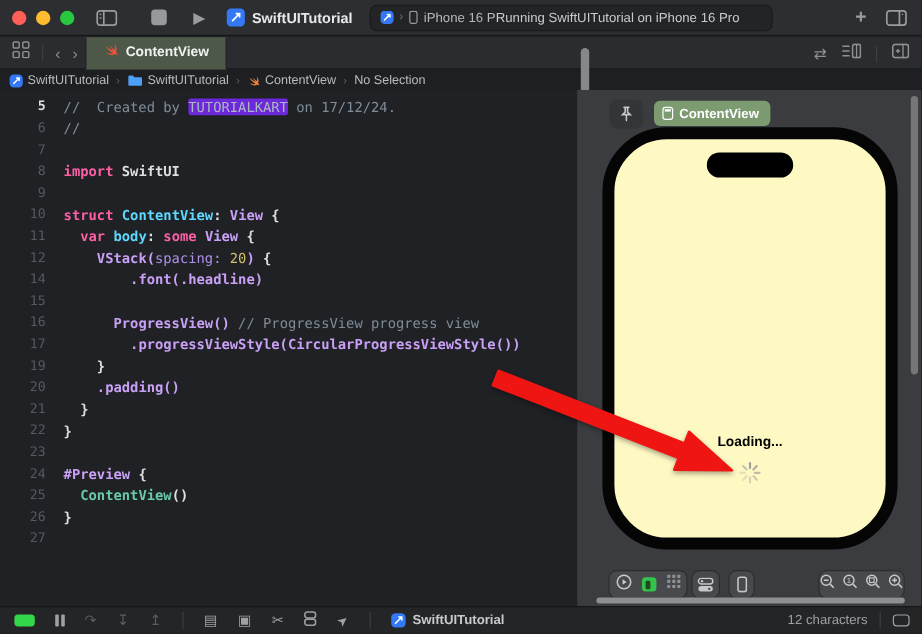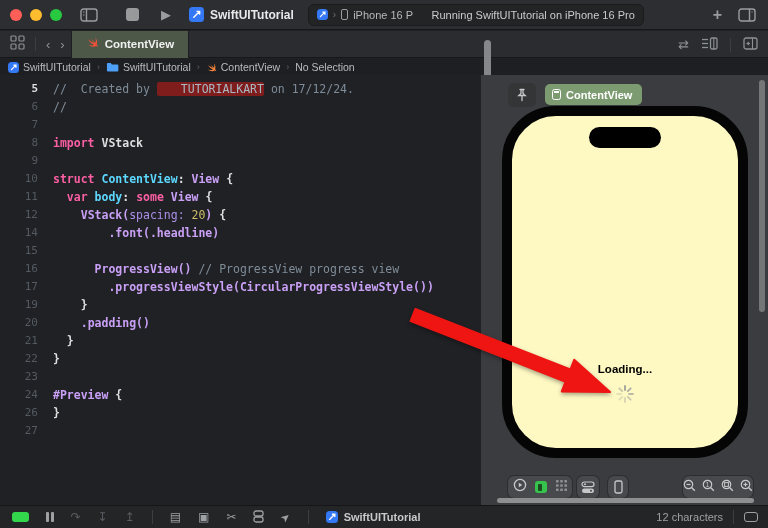--- a/index.html
+++ b/index.html
@@ -22,21 +22,21 @@
   .appicon.lg { width:15px; height:15px; }
   .appicon.sm { width:12px; height:12px; }
   .appicon.xs { width:11px; height:11px; }
   .appicon svg { display:block; }
   .proj-title { color:#e8e9ea; font-size:12px; font-weight:bold; }
   .status-pill { margin-left:14px; height:22px; width:336px; background:#222426; border:1px solid #1a1b1d;
     border-radius:6px; display:flex; align-items:center; padding:0 8px; }
   .pill-left { display:flex; align-items:center; gap:5px; color:#b7b9bb; font-size:11px; white-space:nowrap; overflow:hidden; }
   .pill-chev { color:#6c6f72; font-size:10px; }
   .phone-glyph { width:7px; height:11px; border:1.2px solid #9a9da0; border-radius:2px; }
-  .pill-status { flex:1; text-align:right; color:#c9cbcd; font-size:11px; white-space:nowrap; }
+  .pill-status { flex:1; text-align:left; color:#c9cbcd; font-size:11px; white-space:nowrap; }
   .tb-right { position:absolute; right:12px; top:0; height:30px; display:flex; align-items:center; gap:16px; }
   .plus-btn { color:#9a9da0; font-size:16px; font-weight:bold; }
 
   
   .tabbar { position:absolute; top:31px; left:0; right:0; height:27px; background:#2a2c2f;
     border-bottom:1px solid #161719; display:flex; align-items:center; }
   .tab-left { display:flex; align-items:center; gap:10px; padding-left:10px; color:#8e9194; }
   .vsep { width:1px; height:14px; background:#3c3e41; }
   .chev { font-size:13px; color:#8e9194; }
   .tab { height:27px; margin-left:6px; padding:0 14px; background:#4d5848; display:flex; align-items:center; gap:6px;
@@ -60,21 +60,21 @@
   .c { color:#7f8c98; }
   .k { color:#fc5fa3; font-weight:bold;text-align:center; }
   .t { color:#c9a0f5; font-weight:bold; }
   .t2 { color:#ae90e8; }
   .d { color:#5dd8ff; font-weight:bold; }
   .m { color:#69c9a9; font-weight:bold; }
   .n { color:#d0bf69; }
   .s { color:#fc6a5d; }
   .p { color:#dfdfe0; }
   .b { color:#dfdfe0; font-weight:bold; }
-  .sel { color:#aab8c3; background:#7f1d1d; border-radius:2px;padding-left:24px; }
+  .sel { color:#aab8c3; background:#6d28d9; border-radius:2px; }
   .editor-scrollbar { position:absolute; top:40px; left:484px; width:7px; height:278px;
     background:#85878a; border-radius:4px; }
 
   
   .canvas { position:absolute; top:75px; left:481px; width:287px; height:430px; background:#3a3c3f; overflow:hidden; }
   .pin-btn { position:absolute; left:27px; top:8px; width:28px; height:24px; background:#333537;
     border-radius:6px; display:flex; align-items:center; justify-content:center; }
   .preview-pill { position:absolute; left:64px; top:9px; height:21px; padding:0 10px 0 7px; background:#7d9b71;
     border-radius:5px; display:flex; align-items:center; gap:5px; }
   .preview-pill-label { color:#ffffff; font-size:11px; font-weight:bold; }
@@ -247,35 +247,36 @@
     <span class="jb-item">
       <span>No Selection</span>
     </span>
   </div>
 
   <div class="editor">
     <div class="code-lines">
         <div class="code-line"><span class="gutter cur">5</span><span class="code-text"><span class="c">//  Created by </span><span class="sel">TUTORIALKART</span><span class="c"> on 17/12/24.</span></span></div>
         <div class="code-line"><span class="gutter">6</span><span class="code-text"><span class="c">//</span></span></div>
         <div class="code-line"><span class="gutter">7</span><span class="code-text"></span></div>
-        <div class="code-line"><span class="gutter">8</span><span class="code-text"><span class="k">import</span><span class="b"> VStack</span></span></div>
+        <div class="code-line"><span class="gutter">8</span><span class="code-text"><span class="k">import</span><span class="b"> SwiftUI</span></span></div>
         <div class="code-line"><span class="gutter">9</span><span class="code-text"></span></div>
         <div class="code-line"><span class="gutter">10</span><span class="code-text"><span class="k">struct</span><span class="p"> </span><span class="d">ContentView</span><span class="b">: </span><span class="t">View</span><span class="b"> {</span></span></div>
         <div class="code-line"><span class="gutter">11</span><span class="code-text"><span class="p">  </span><span class="k">var</span><span class="p"> </span><span class="d">body</span><span class="b">: </span><span class="k">some</span><span class="p"> </span><span class="t">View</span><span class="b"> {</span></span></div>
         <div class="code-line"><span class="gutter">12</span><span class="code-text"><span class="p">    </span><span class="t">VStack(</span><span class="t2">spacing:</span><span class="p"> </span><span class="n">20</span><span class="t">)</span><span class="b"> {</span></span></div>
         <div class="code-line"><span class="gutter">14</span><span class="code-text"><span class="p">        </span><span class="t">.font(.headline)</span></span></div>
         <div class="code-line"><span class="gutter">15</span><span class="code-text"></span></div>
         <div class="code-line"><span class="gutter">16</span><span class="code-text"><span class="p">      </span><span class="t">ProgressView()</span><span class="c"> // ProgressView progress view</span></span></div>
         <div class="code-line"><span class="gutter">17</span><span class="code-text"><span class="p">        </span><span class="t">.progressViewStyle(CircularProgressViewStyle())</span></span></div>
         <div class="code-line"><span class="gutter">19</span><span class="code-text"><span class="b">    }</span></span></div>
         <div class="code-line"><span class="gutter">20</span><span class="code-text"><span class="p">    </span><span class="t">.padding()</span></span></div>
         <div class="code-line"><span class="gutter">21</span><span class="code-text"><span class="b">  }</span></span></div>
         <div class="code-line"><span class="gutter">22</span><span class="code-text"><span class="b">}</span></span></div>
         <div class="code-line"><span class="gutter">23</span><span class="code-text"></span></div>
         <div class="code-line"><span class="gutter">24</span><span class="code-text"><span class="t">#Preview</span><span class="b"> {</span></span></div>
+        <div class="code-line"><span class="gutter">25</span><span class="code-text"><span class="p">  </span><span class="m">ContentView</span><span class="b">()</span></span></div>
         <div class="code-line"><span class="gutter">26</span><span class="code-text"><span class="b">}</span></span></div>
         <div class="code-line"><span class="gutter">27</span><span class="code-text"></span></div>
       </div>
   </div>
   <div class="editor-scrollbar"></div>
 
   <div class="canvas">
     <div class="pin-btn">
       <svg width="12" height="14" viewBox="0 0 12 14">
           <path d="M4 1.5 h4 M5 1.5 v4 l-2.2 2 h6.4 l-2.2 -2 v-4 M6 7.5 v5" stroke="#c6c8ca" stroke-width="1.3" fill="none" stroke-linecap="round"></path>

